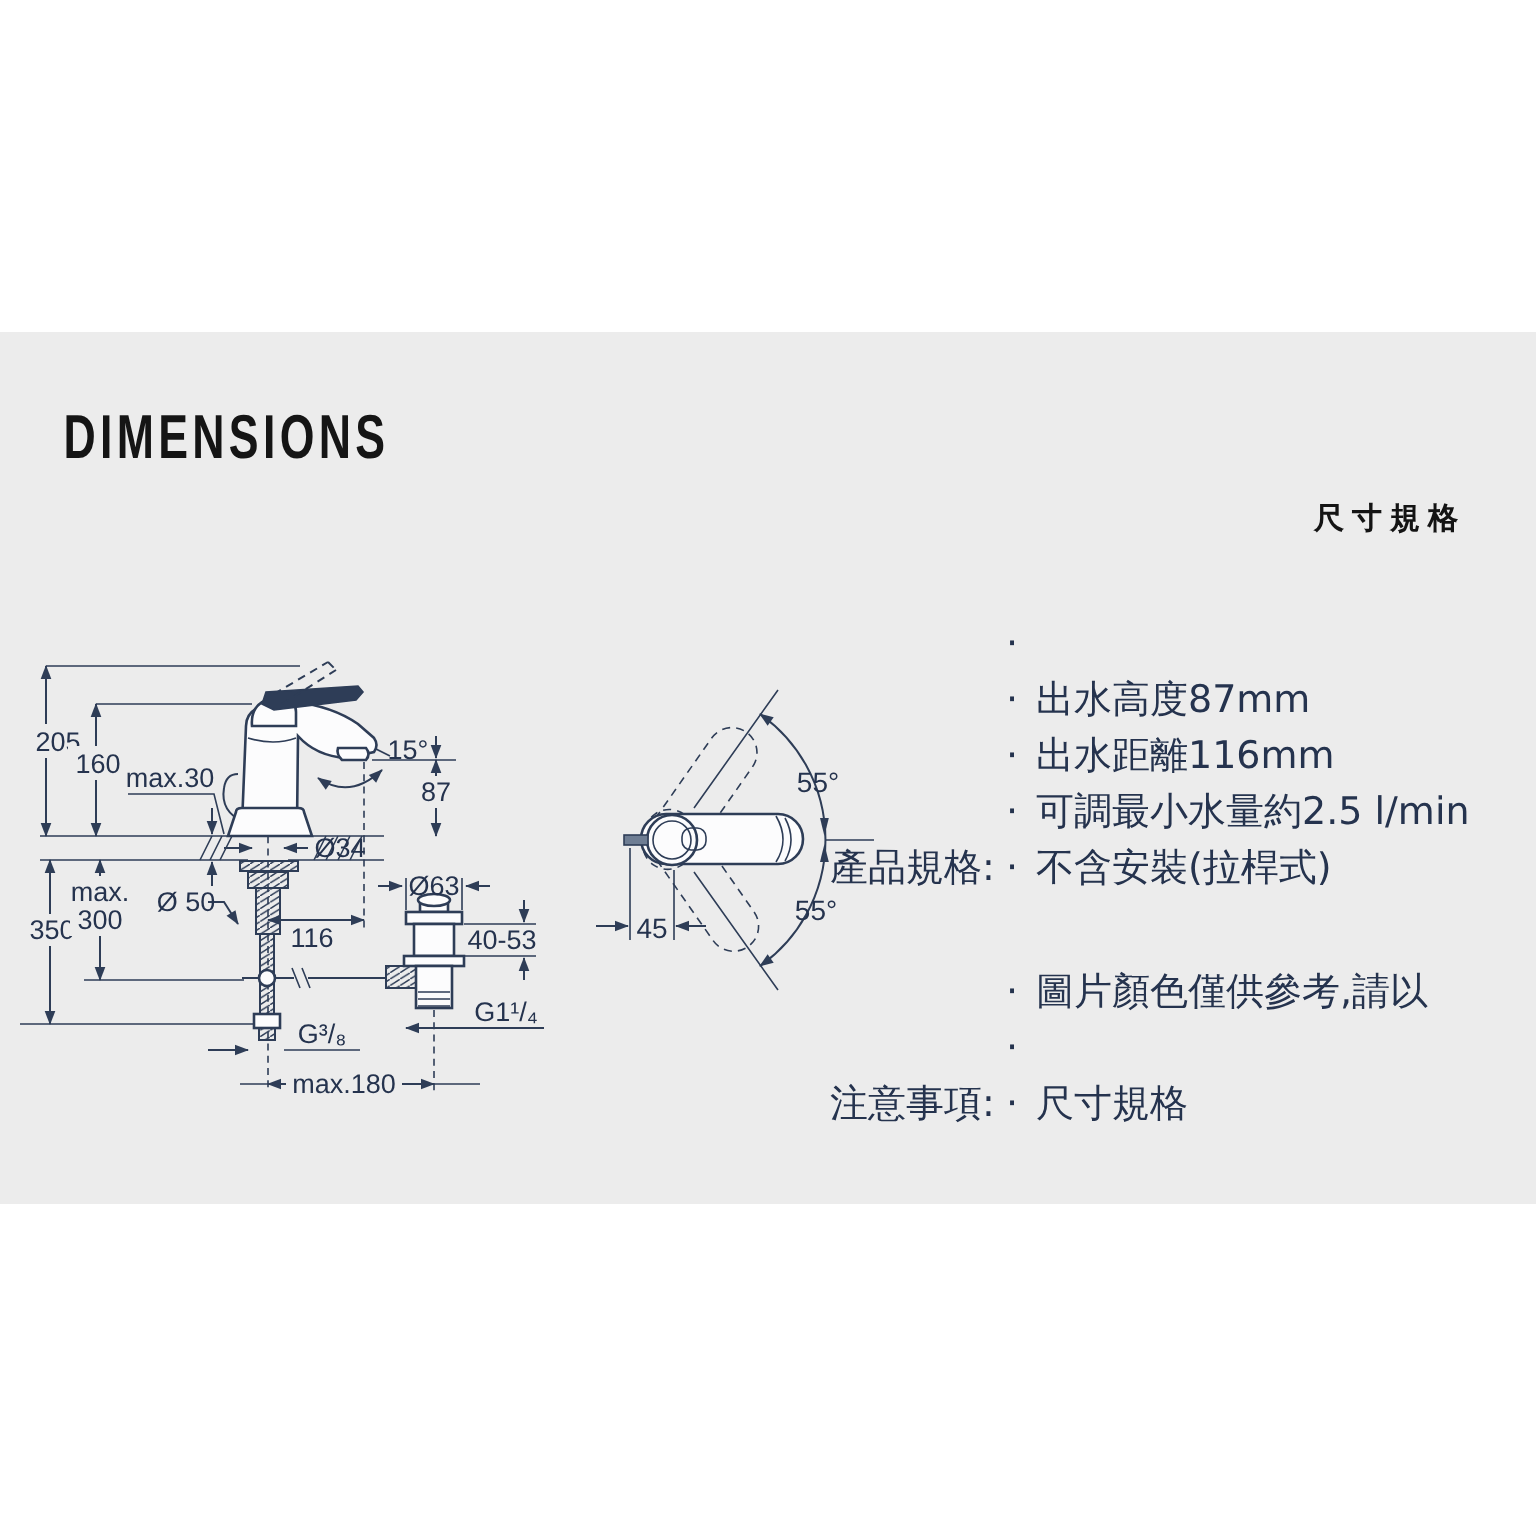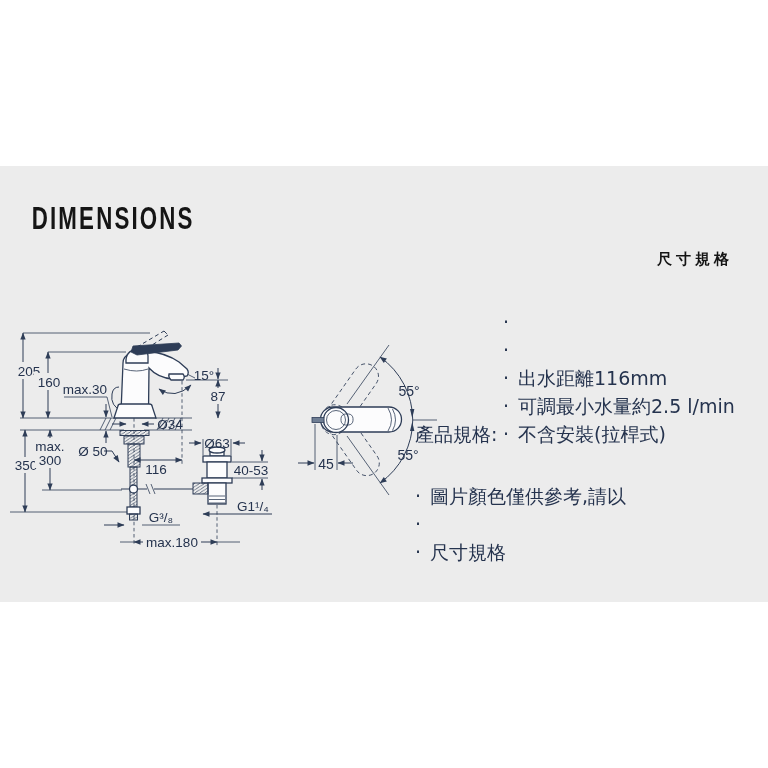--- a/index.html
+++ b/index.html
@@ -168,39 +168,41 @@
 
 <div class="col specs">
   <div class="row">
     <div class="lab">產品規格:</div>
     <ul>
       <li>
           <span class="blt">·</span>
         </li>
       <li>
           <span class="blt">·</span>
+          <span>出水高度87mm</span>
         </li>
       <li>
           <span class="blt">·</span>
           <span>出水距離116mm</span>
         </li>
       <li>
           <span class="blt">·</span>
           <span>可調最小水量約2.5 l/min</span>
         </li>
       <li>
           <span class="blt">·</span>
           <span>不含安裝(拉桿式)</span>
         </li>
     </ul>
   </div>
 </div>
 
 <div class="col notes">
   <div class="row">
+    <div class="lab">注意事項:</div>
     <ul>
       <li>
           <span class="blt">·</span>
           <span>圖片顏色僅供參考,請以</span>
         </li>
       <li>
           <span class="blt">·</span>
         </li>
       <li>
           <span class="blt">·</span>

